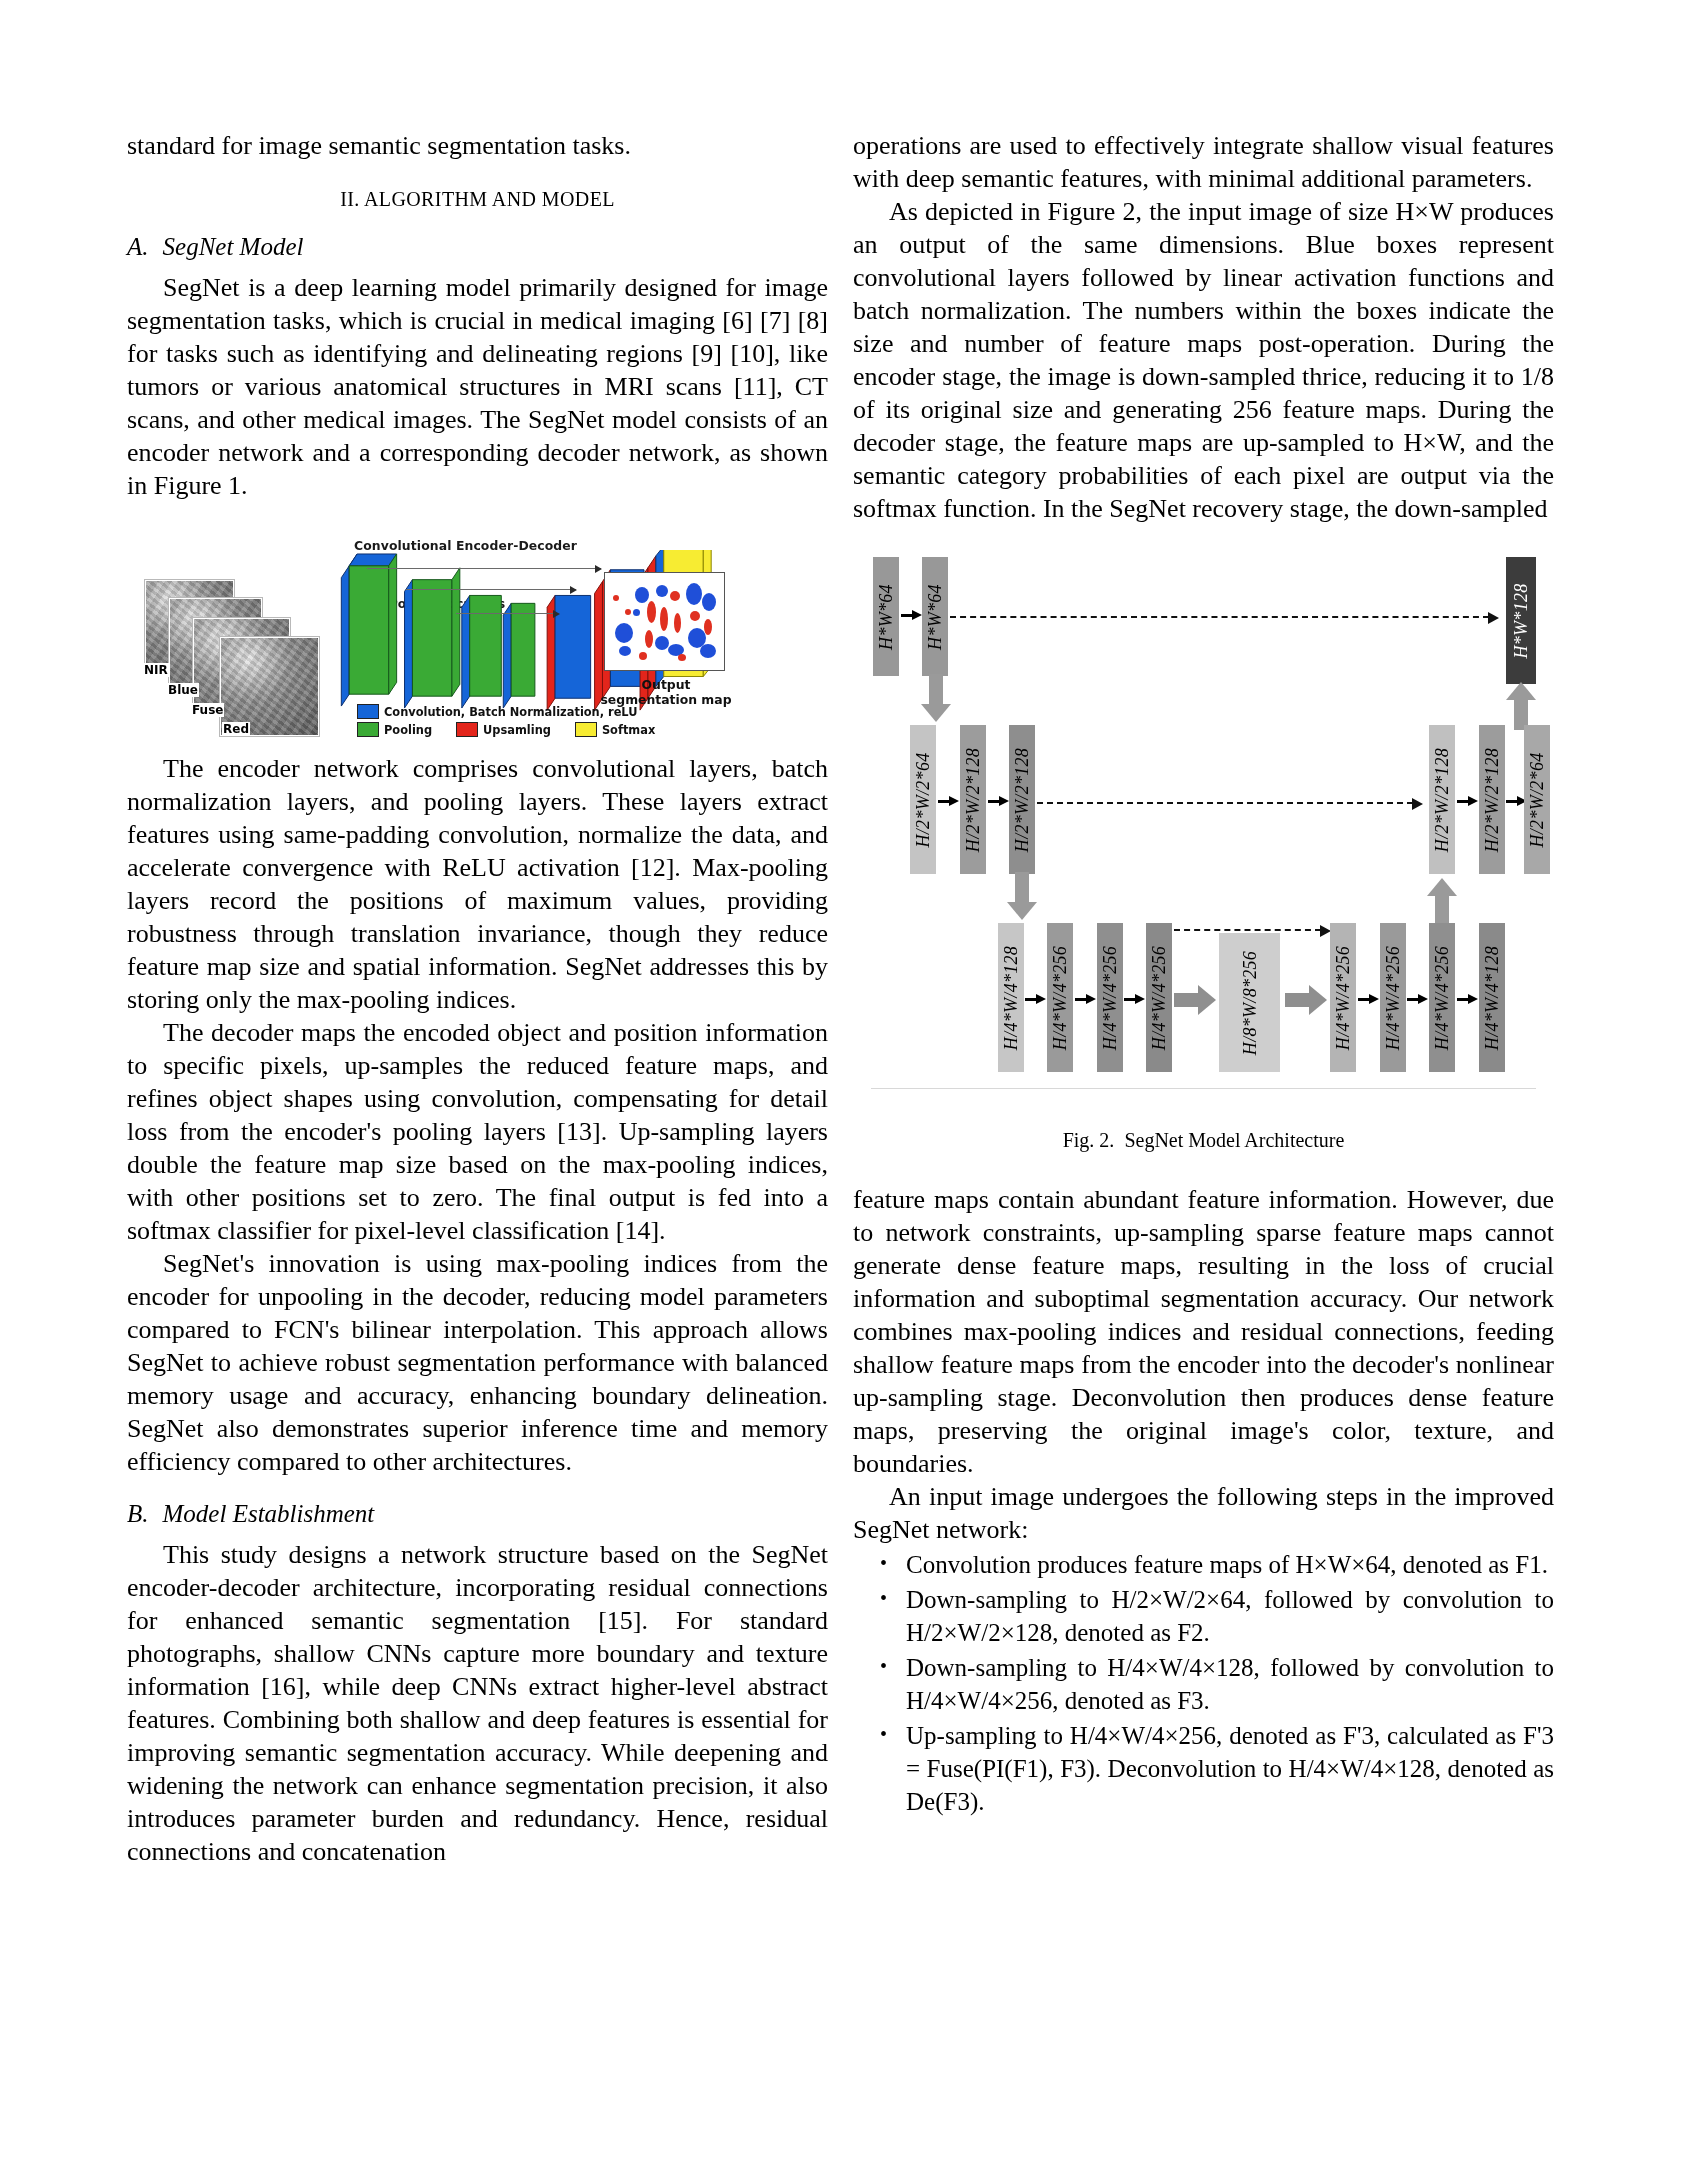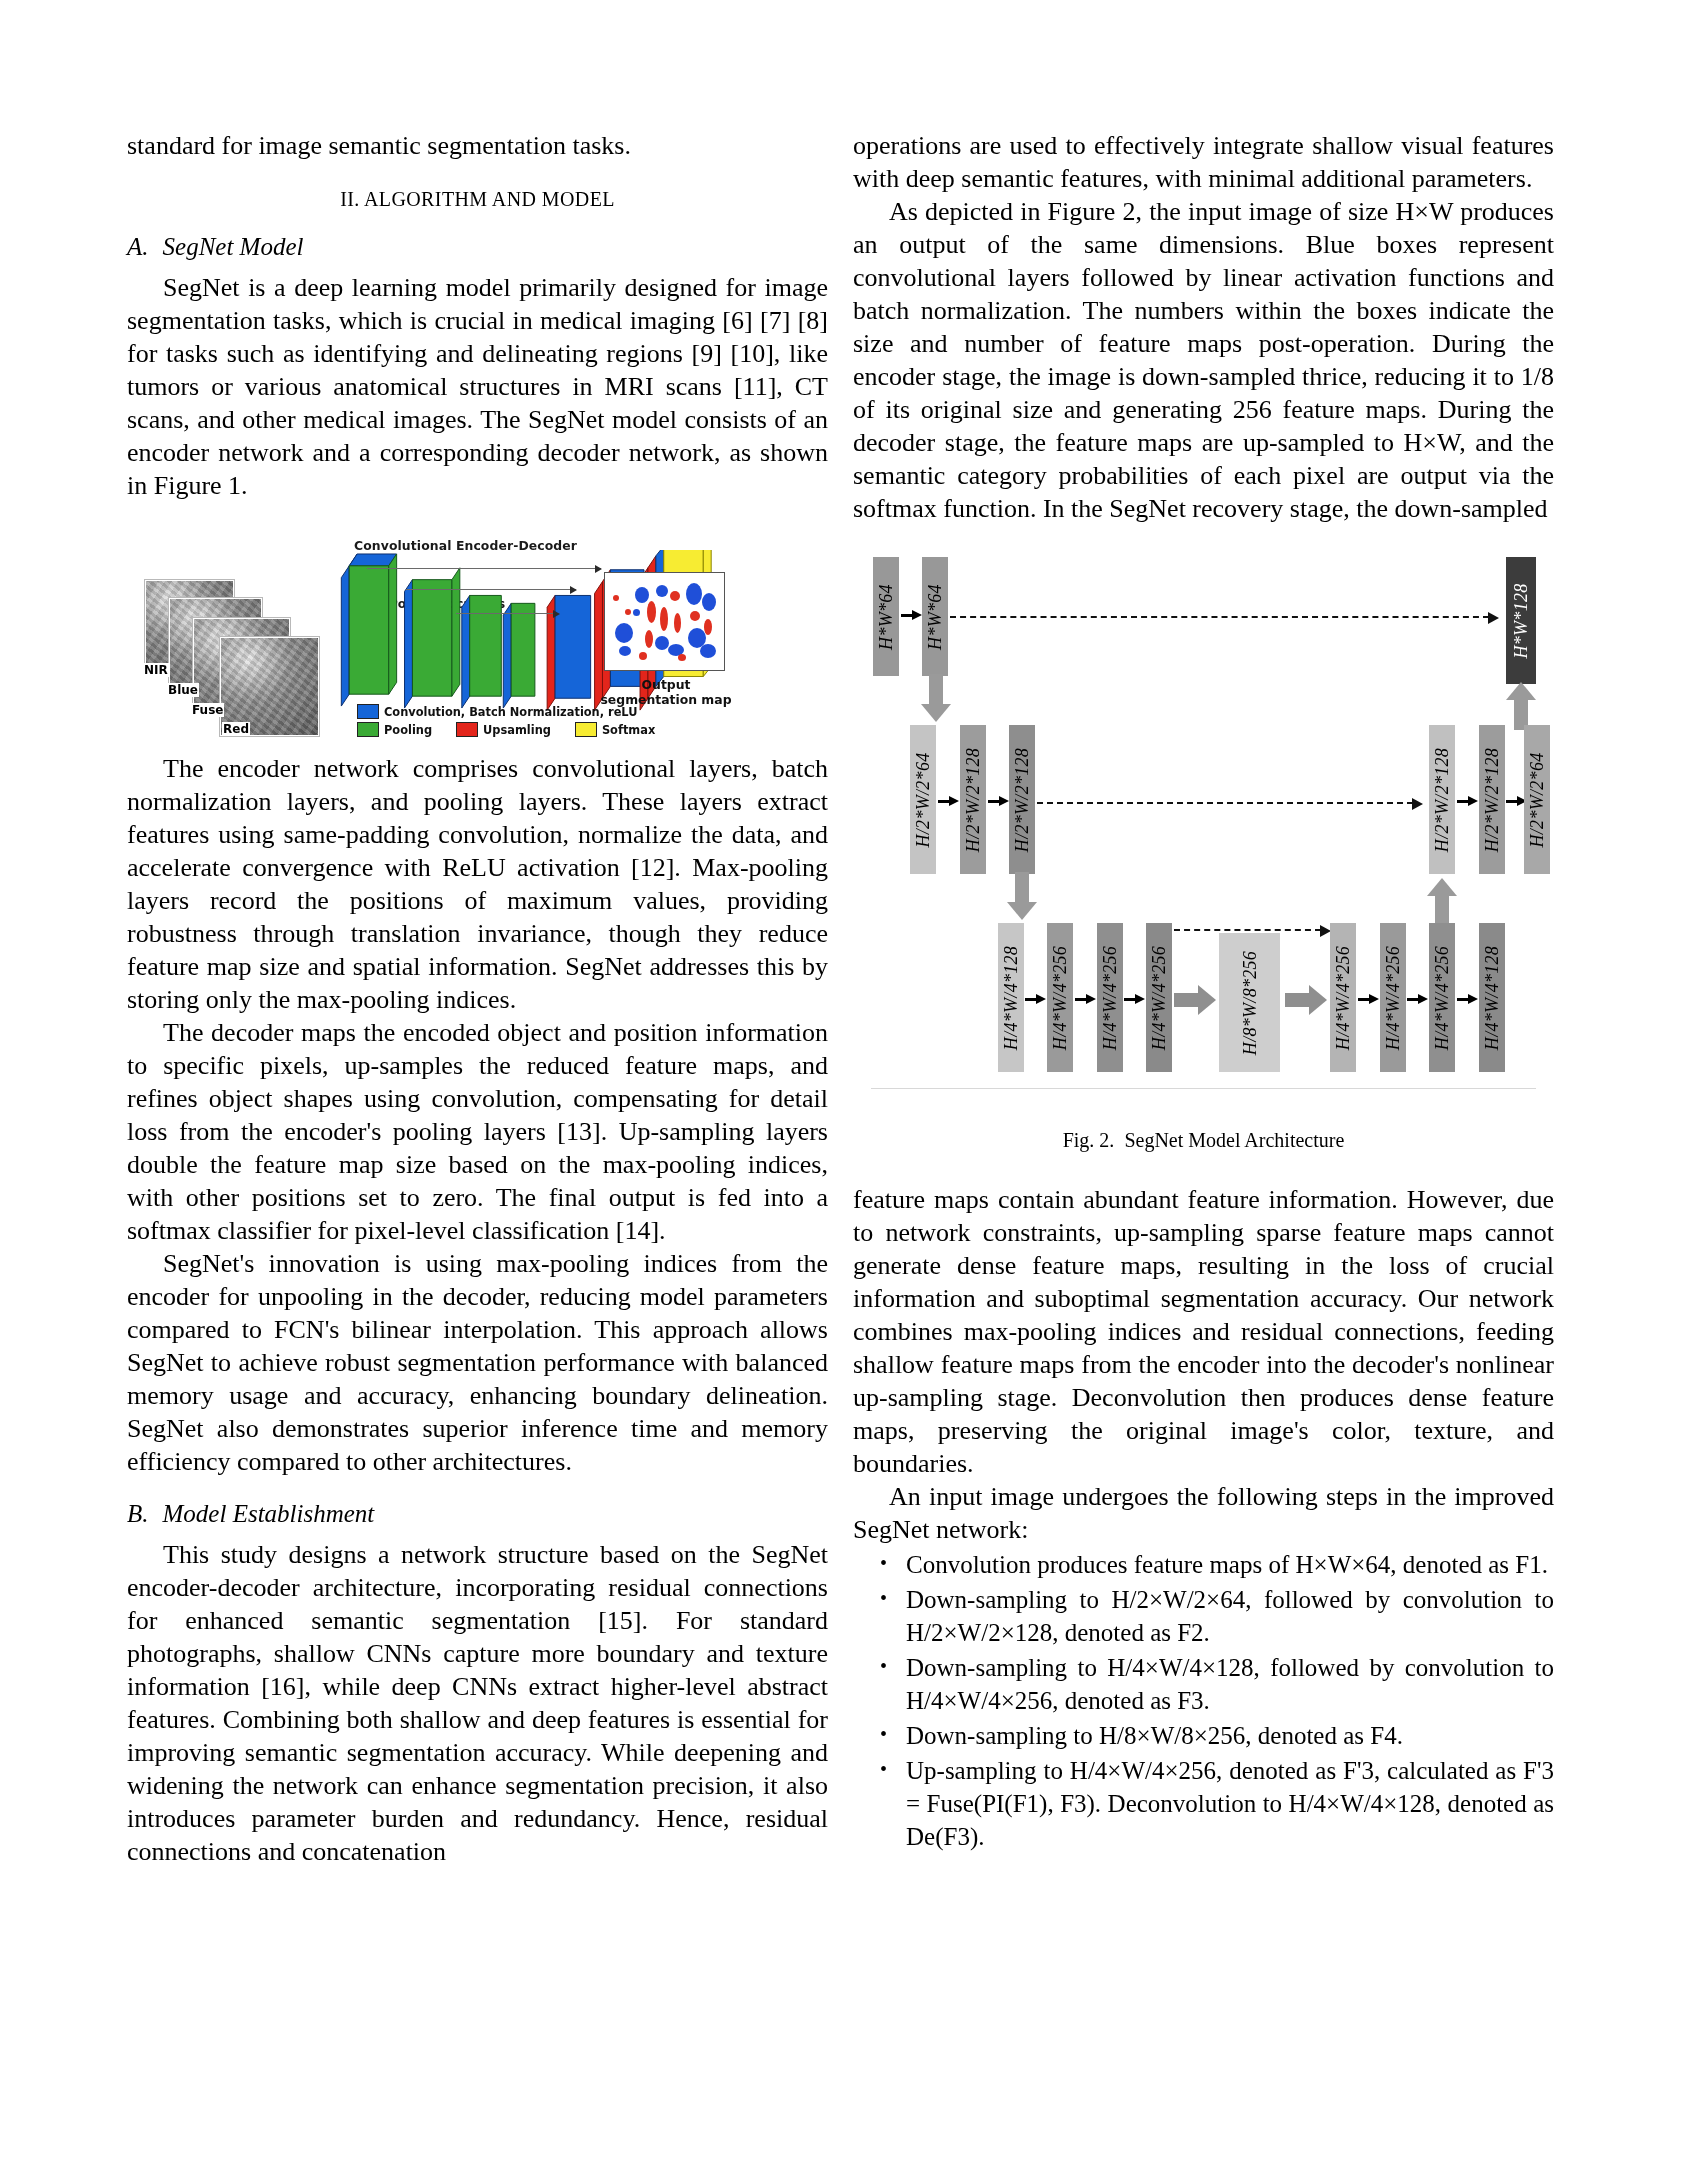--- a/index.html
+++ b/index.html
@@ -517,19 +517,18 @@
     </div>
 
     <p class="body noindent">feature maps contain abundant feature information. However, due to network constraints, up-sampling sparse feature maps cannot generate dense feature maps, resulting in the loss of crucial information and suboptimal segmentation accuracy. Our network combines max-pooling indices and residual connections, feeding shallow feature maps from the encoder into the decoder's nonlinear up-sampling stage. Deconvolution then produces dense feature maps, preserving the original image's color, texture, and boundaries.</p>
 
     <p class="body">An input image undergoes the following steps in the improved SegNet network:</p>
 
     <ul class="bullets">
       <li>Convolution produces feature maps of H×W×64, denoted as F1.</li>
       <li>Down-sampling to H/2×W/2×64, followed by convolution to H/2×W/2×128, denoted as F2.</li>
       <li>Down-sampling to H/4×W/4×128, followed by convolution to H/4×W/4×256, denoted as F3.</li>
-      <li>Down-sampling to H/8×W/8×256, denoted as F4.</li>
       <li>Up-sampling to H/4×W/4×256, denoted as F'3, calculated as F'3 = Fuse(PI(F1), F3). Deconvolution to H/4×W/4×128, denoted as De(F3).</li>
     </ul>
   </div>
 
 </div>
 
 
 </body></html>

